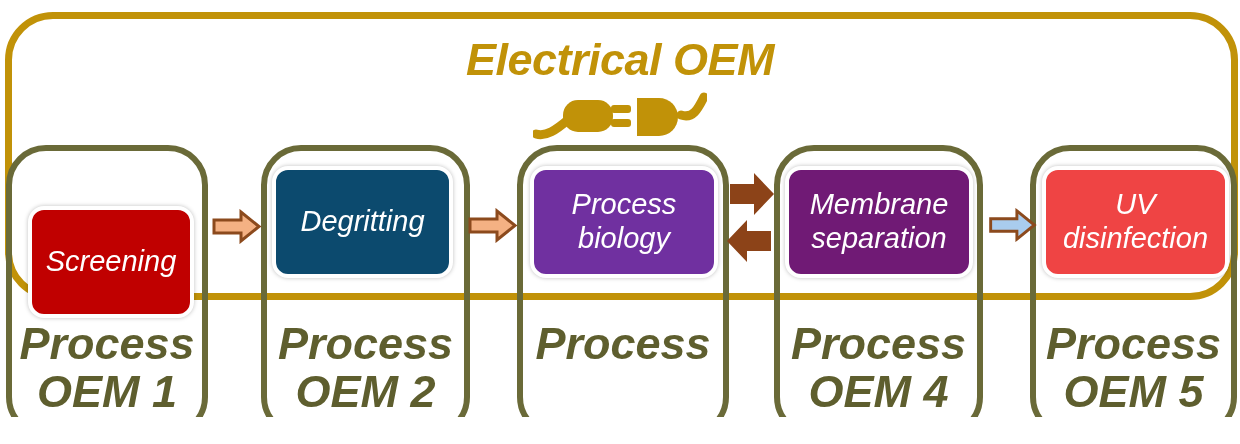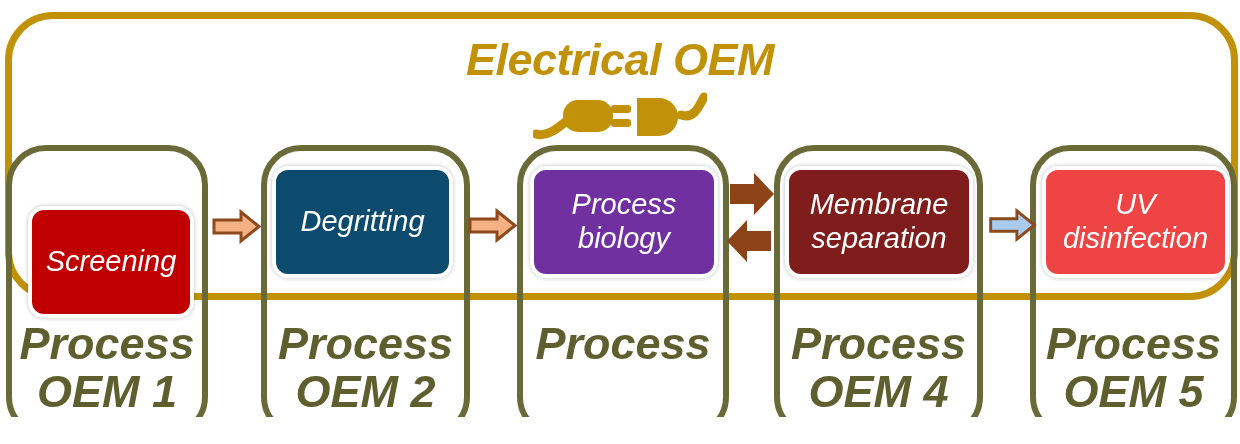--- a/index.html
+++ b/index.html
@@ -102,21 +102,21 @@
 
   <div class="col col1"></div>
   <div class="col col2"></div>
   <div class="col col3"></div>
   <div class="col col4"></div>
   <div class="col col5"></div>
 
   <div class="pbox b1" style="background-color: rgb(192, 0, 0);">Screening</div>
   <div class="pbox b2" style="background-color: #0c4a6e;">Degritting</div>
   <div class="pbox b3" style="background-color: rgb(112, 48, 160);">Process biology</div>
-  <div class="pbox b4" style="background-color: #7f1d1d;">Membrane separation</div>
+  <div class="pbox b4" style="background-color: #701a75;">Membrane separation</div>
   <div class="pbox b5" style="background-color: #ef4444;">UV disinfection</div>
 
   <svg class="arrow a1" width="50" height="35" viewBox="0 0 50 35">
     <polygon points="2,11 29,11 29,3 47,17.5 29,32 29,24 2,24" stroke-width="3" fill="#F4B183" stroke="#8C4A1D"></polygon>
   </svg>
   <svg class="arrow a2" width="50" height="35" viewBox="0 0 50 35">
     <polygon points="2,11 29,11 29,3 47,17.5 29,32 29,24 2,24" stroke-width="3" fill="#F4B183" stroke="#8C4A1D"></polygon>
   </svg>
   <svg class="arrow abr" width="44" height="44" viewBox="0 0 44 44">
     <polygon points="0,12 24,12 24,1 44,22 24,43 24,32 0,32" fill="#8C4318"></polygon>

